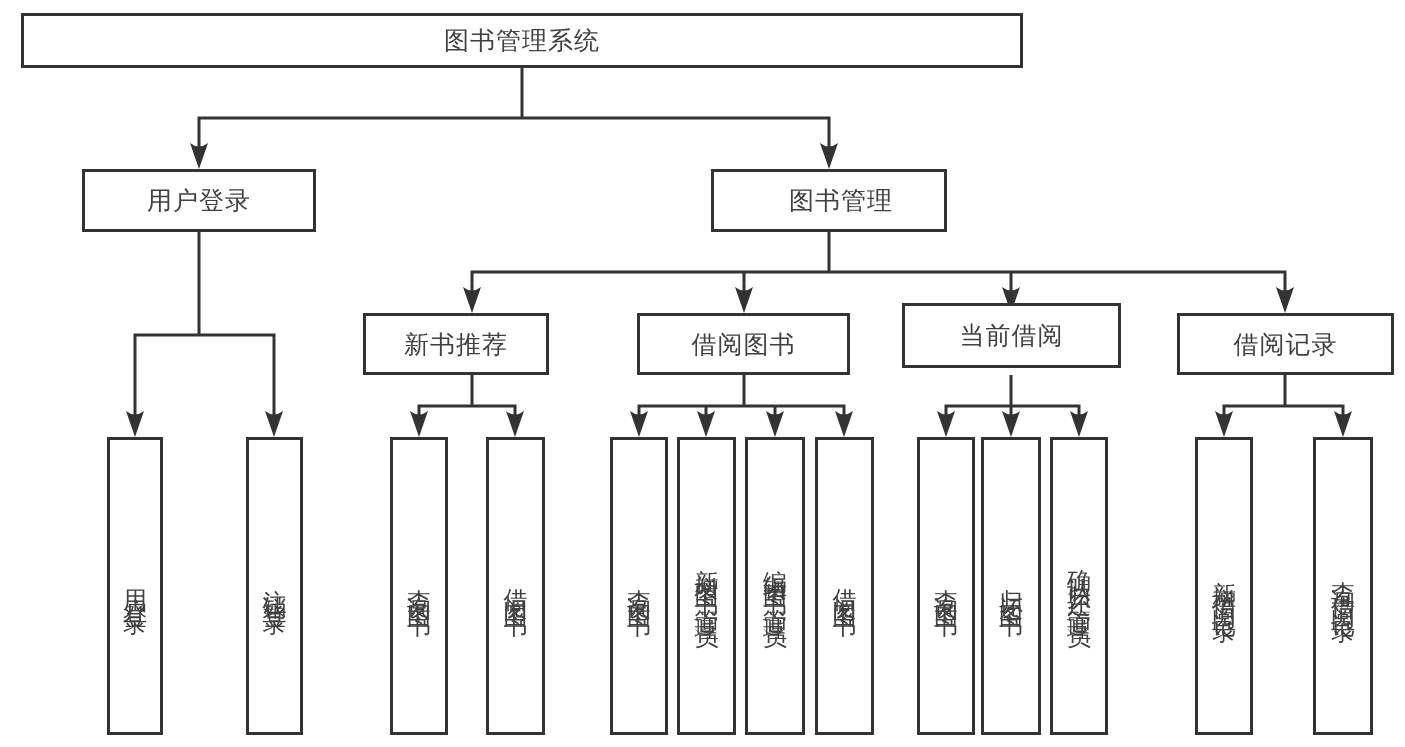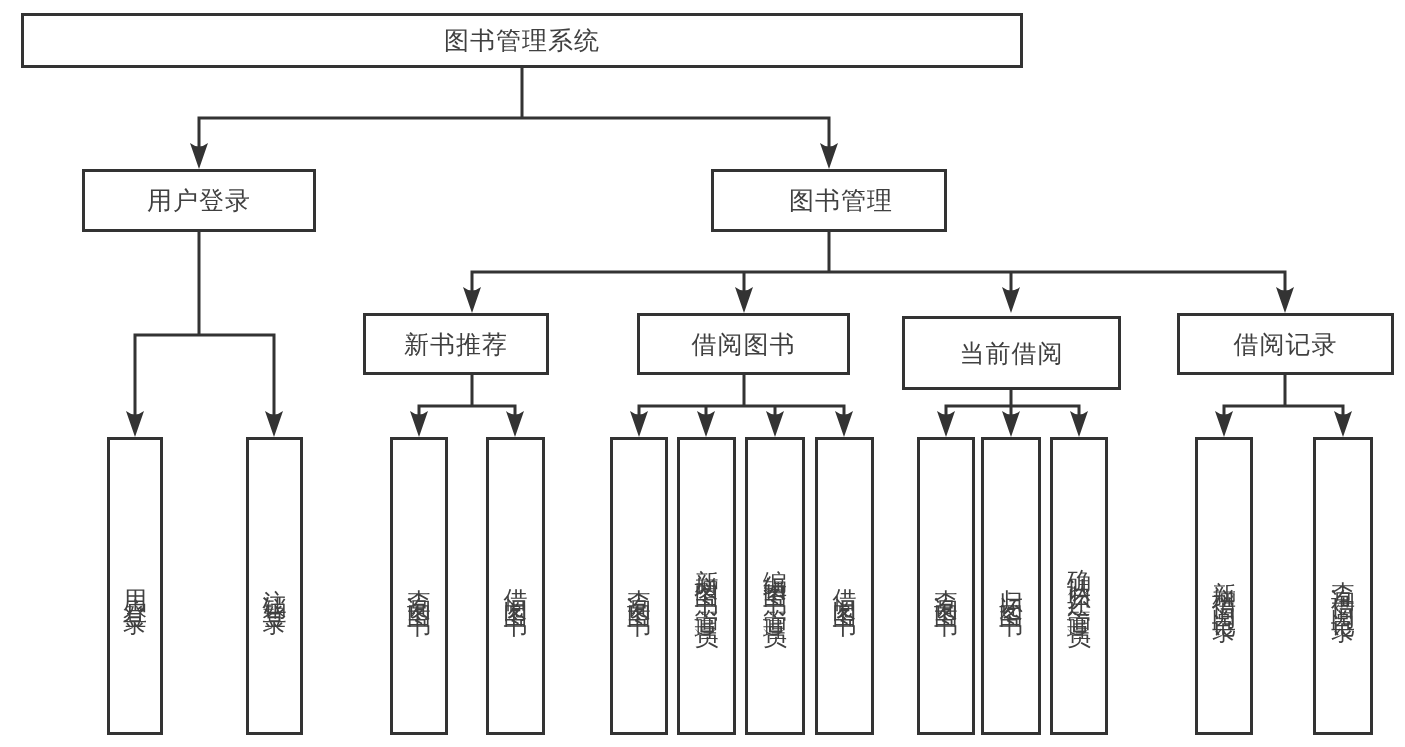--- a/index.html
+++ b/index.html
@@ -100,21 +100,21 @@
     </g>
   </svg>
 
   <div class="box h-box" style="left:21px; top:13px; width:1002px; height:55px;">图书管理系统</div>
 
   <div class="box h-box" style="left:82px; top:169px; width:234px; height:63px;">用户登录</div>
   <div class="box h-box" style="left:711px; top:169px; width:236px; height:63px;padding-left:24px;">图书管理</div>
 
   <div class="box h-box" style="left:363px; top:313px; width:186px; height:62px;">新书推荐</div>
   <div class="box h-box" style="left:637px; top:313px; width:213px; height:62px;">借阅图书</div>
-  <div class="box h-box" style="left:902px; top:316px; width:219px; height:74px;">当前借阅</div>
+  <div class="box h-box" style="left:902px; top:303px; width:219px; height:65px;">当前借阅</div>
   <div class="box h-box" style="left:1177px; top:313px; width:217px; height:62px;">借阅记录</div>
 
   <div class="box v-box" style="left:107px; top:437px; width:56px; height:298px;">用户登录</div>
   <div class="box v-box" style="left:246px; top:437px; width:57px; height:298px;">注销登录</div>
 
   <div class="box v-box" style="left:390px; top:437px; width:58px; height:298px;">查询图书</div>
   <div class="box v-box" style="left:486px; top:437px; width:59px; height:298px;">借阅图书</div>
 
   <div class="box v-box" style="left:610px; top:437px; width:58px; height:298px;">查询图书</div>
   <div class="box v-box" style="left:677px; top:437px; width:59px; height:298px;">新增图书（管理员）</div>

